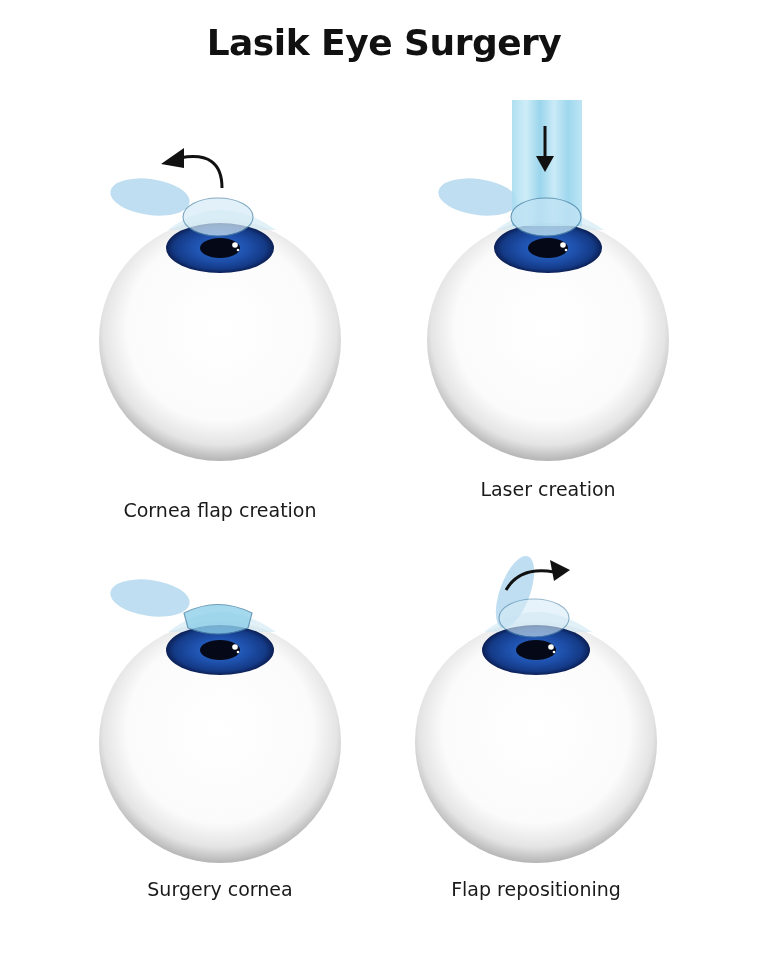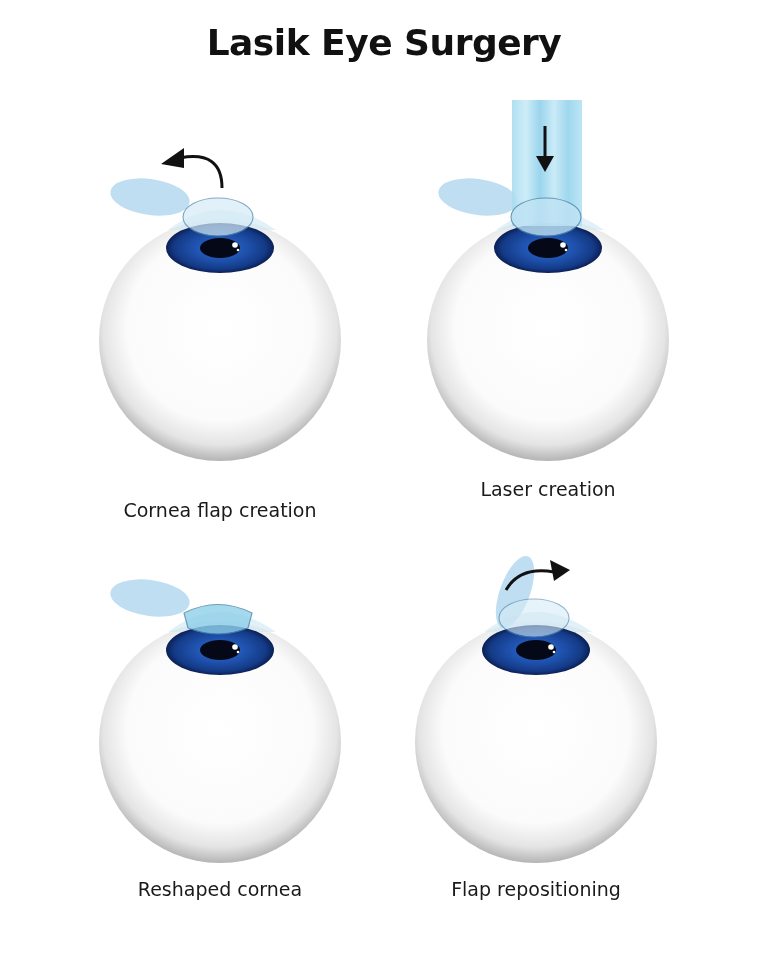--- a/index.html
+++ b/index.html
@@ -100,21 +100,21 @@
       <ellipse cx="220" cy="650" rx="54" ry="25" fill="url(#iris)"></ellipse>
       <ellipse cx="220" cy="650" rx="20" ry="10" fill="#050816"></ellipse>
       <circle cx="235" cy="647" r="2.8" fill="#ffffff"></circle>
       <circle cx="238" cy="652" r="1.3" fill="#ffffff"></circle>
     </g>
     <g>
       <ellipse cx="150" cy="598" rx="40" ry="18" transform="rotate(8 150 598)" fill="#a9d3ec" opacity="0.75"></ellipse>
       <path d="M 184 613 Q 218 596 252 613 L 248 628 Q 218 640 188 628 Z" fill="#8fd0ea" opacity="0.8" stroke="#4f86a8" stroke-width="1.2"></path>
     </g>
   </svg>
-  <div class="label" style="left:28px; top:388px; width:384px;">Reshaped cornea</div>
+  <div class="label" style="left:28px; top:388px; width:384px;">Surgery cornea</div>
 </div>
 
 <div class="panel" style="left:372px; top:490px;">
   <svg width="384" height="400" viewBox="384 490 384 400">
     <g>
       <circle cx="548" cy="742" r="121" fill="url(#sclera)"></circle>
       <path d="M 496 632 Q 548 592 604 632 Z" fill="#cfe6f3" opacity="0.6"></path>
       <ellipse cx="548" cy="650" rx="54" ry="25" fill="url(#iris)"></ellipse>
       <ellipse cx="548" cy="650" rx="20" ry="10" fill="#050816"></ellipse>
       <circle cx="563" cy="647" r="2.8" fill="#ffffff"></circle>

